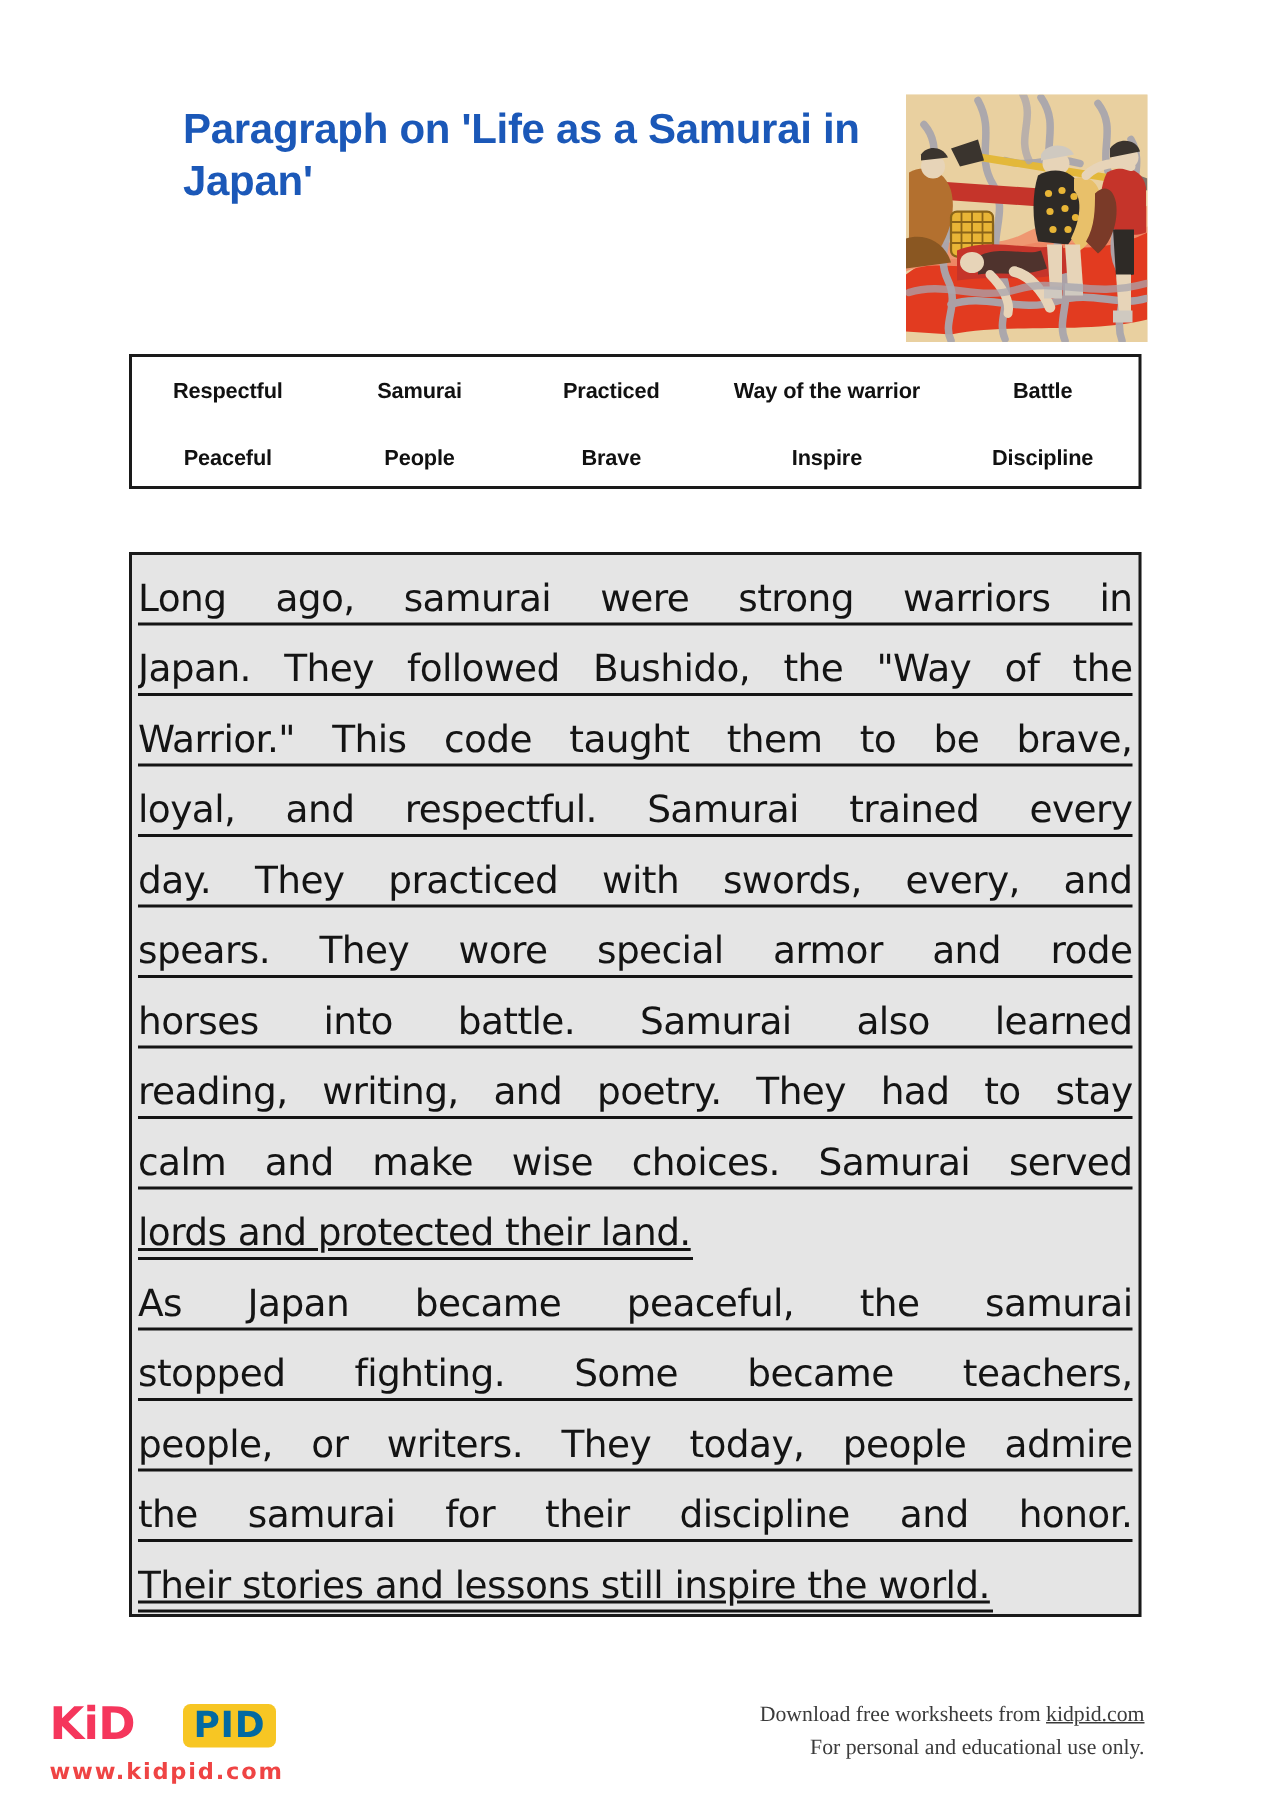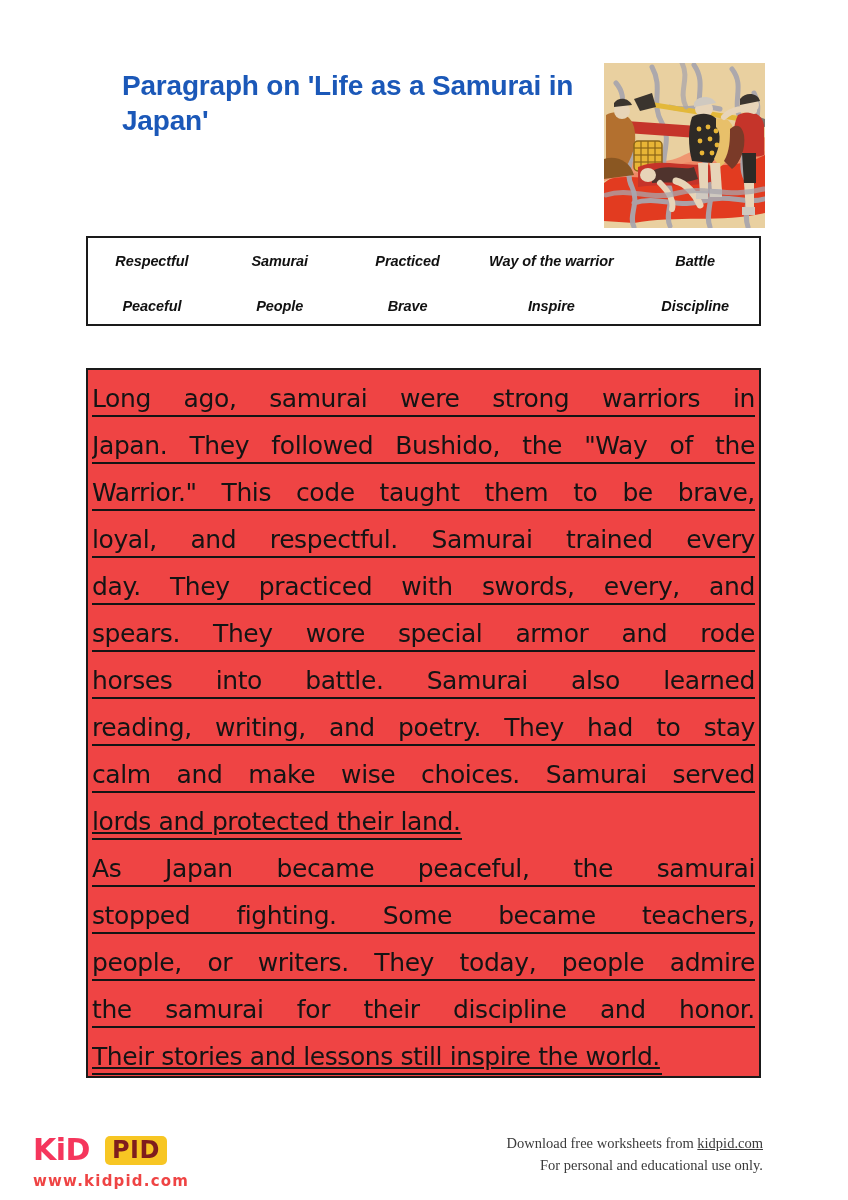--- a/index.html
+++ b/index.html
@@ -64,21 +64,20 @@
     height: 90px;
     border: 2px solid #1a1a1a;
     box-sizing: border-box;
     background: #ffffff;
   }
   .vocab-row {
     display: flex;
     width: 100%;
     height: 45px;
     align-items: center;
-    font-style: italic;
   }
   .vocab-cell {
     flex: 1 1 0;
     text-align: center;
     font-size: 14.5px;
     font-weight: 700;
     color: #111111;
     letter-spacing: -0.1px;
     white-space: nowrap;
   }
@@ -86,21 +85,21 @@
 
   
   #writing-box {
     position: absolute;
     left: 86px;
     top: 368px;
     width: 675px;
     height: 710px;
     border: 2px solid #1a1a1a;
     box-sizing: border-box;
-    background: #ef4444;
+    background: #e5e5e5;
     padding: 0;
     overflow: hidden;
   }
   .answer-line {
     position: relative;
     height: 47px;
     box-sizing: border-box;
     padding: 0 4px 0 4px;
     display: flex;
     align-items: flex-end;
@@ -165,25 +164,25 @@
     font-size: 30px;
     font-weight: 700;
     color: #f5365c;
     letter-spacing: -0.5px;
     line-height: 1;
   }
   #logo-pid {
     font-family: "DejaVu Sans", sans-serif;
     font-size: 24px;
     font-weight: 700;
-    color: #7f1d1d;
+    color: #0369a1;
     background: #f7c623;
     border-radius: 5px;
     padding: 2px 7px 3px 7px;
-    margin-left: 3px;
+    margin-left: 20px;
     letter-spacing: 0.5px;
     line-height: 1;
   }
   #logo-url {
     font-family: "DejaVu Sans", sans-serif;
     font-size: 15px;
     font-weight: 700;
     color: #ef4444;
     letter-spacing: 1.2px;
     margin-top: 5px;

